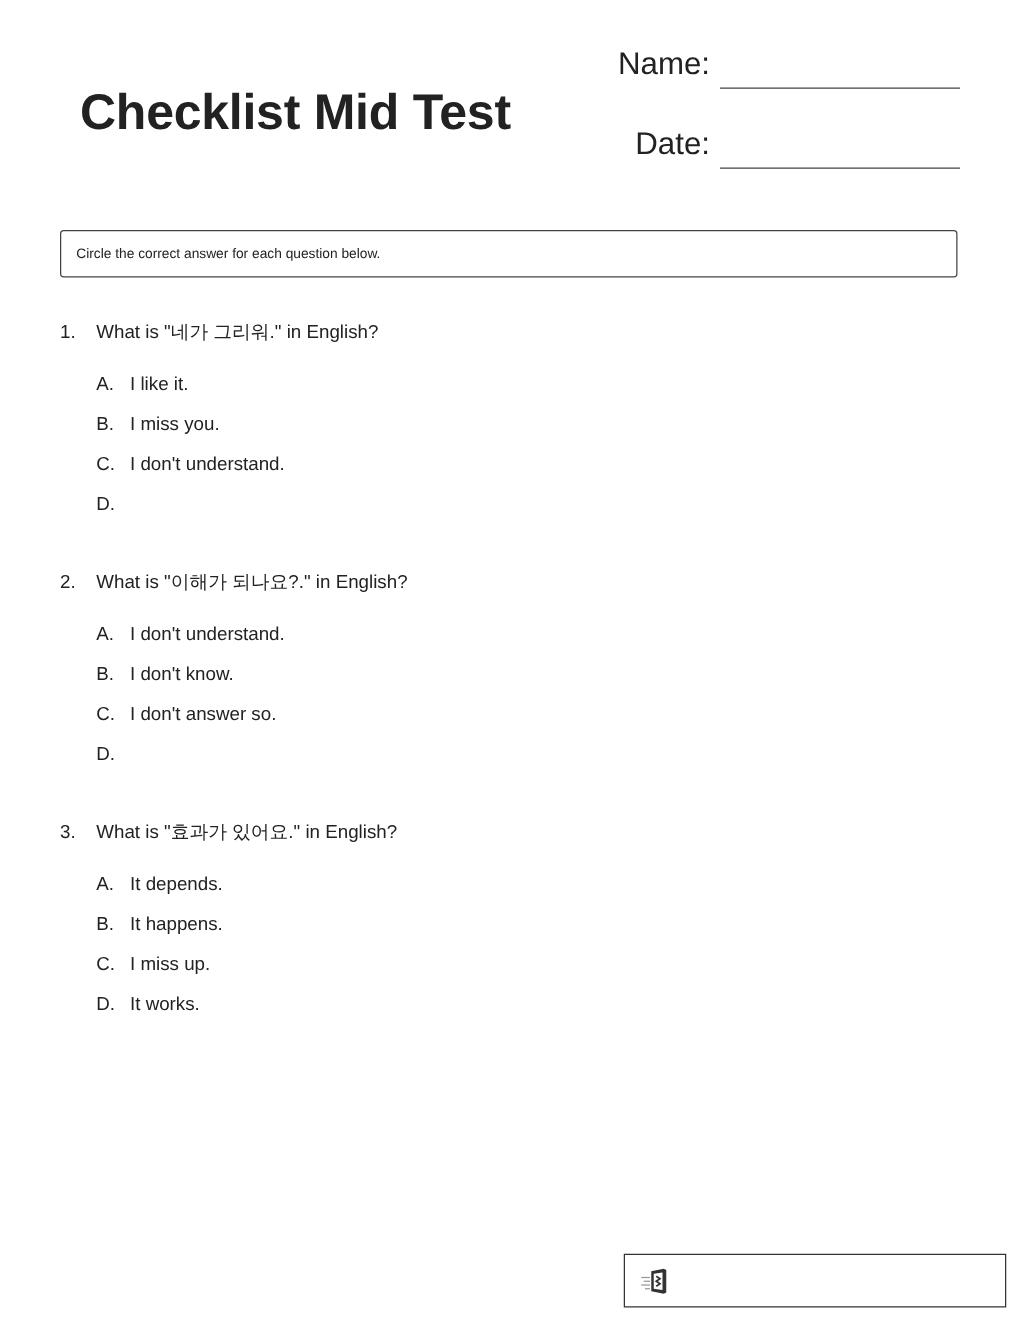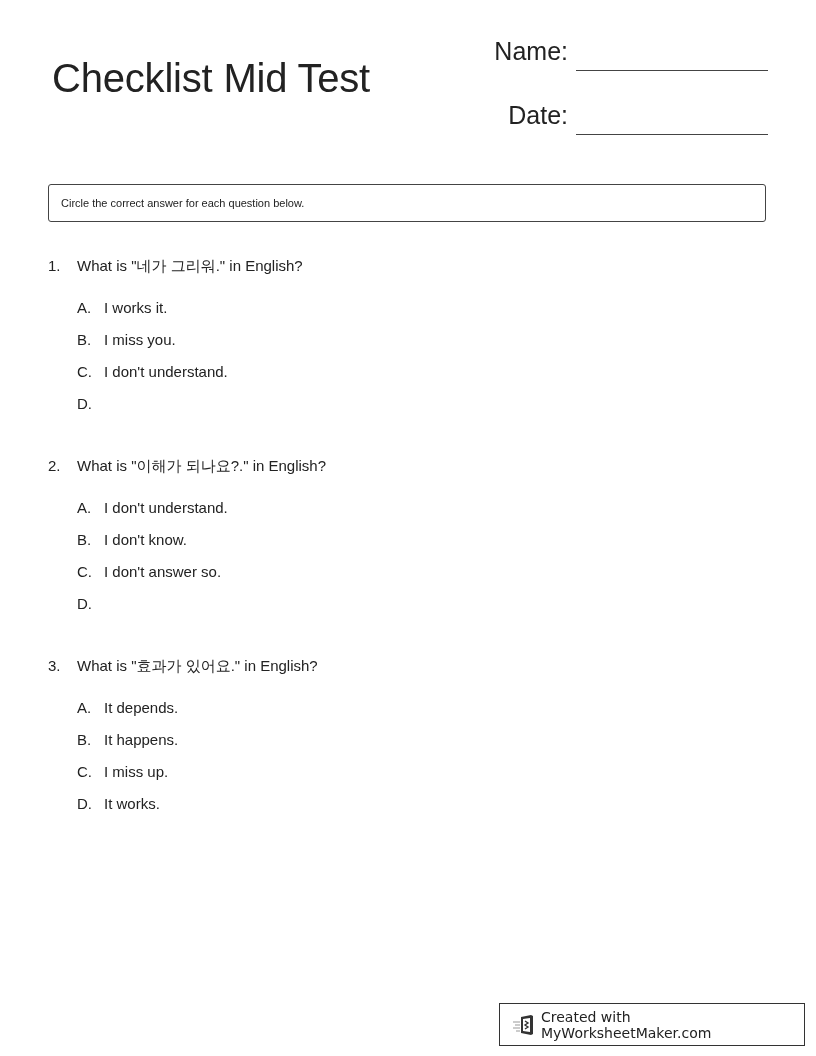--- a/index.html
+++ b/index.html
@@ -15,22 +15,22 @@
       font-family: "Liberation Sans", sans-serif;
       color: #222222;
     }
     .title {
       position: absolute;
       left: 48px;
       top: 50px;
       font-size: 40px;
       line-height: 48px;
       color: #222222;
-      margin: 4px;
-      font-weight: normal;
+      margin: 16px;
+      font-weight: bold;
       letter-spacing: -0.2px;
     }
     .field-row {
       position: absolute;
       right: 48px;
       display: flex;
       align-items: flex-end;
     }
     .field-row.name { top: 36px; }
     .field-row.date { top: 100px; }
@@ -138,21 +138,21 @@
 <div class="questions">
 
   <div class="question">
     <div class="q-line">
       <span class="q-num">1.</span>
       <span>What is "네가 그리워." in English?</span>
     </div>
     <div class="options">
       <div class="option">
         <span class="opt-letter">A.</span>
-        <span>I works it.</span>
+        <span>I like it.</span>
       </div>
       <div class="option">
         <span class="opt-letter">B.</span>
         <span>I miss you.</span>
       </div>
       <div class="option">
         <span class="opt-letter">C.</span>
         <span>I don't understand.</span>
       </div>
       <div class="option">
@@ -217,14 +217,13 @@
     <svg width="24" height="22" viewBox="0 0 24 22" xmlns="http://www.w3.org/2000/svg">
       <line x1="1" y1="8" x2="8" y2="8" stroke="#999" stroke-width="1"></line>
       <line x1="3" y1="11" x2="8" y2="11" stroke="#999" stroke-width="1"></line>
       <line x1="1" y1="14" x2="8" y2="14" stroke="#999" stroke-width="1"></line>
       <line x1="4" y1="17" x2="8" y2="17" stroke="#999" stroke-width="1"></line>
       <path d="M9 3 L19 1 L21 2 L21 20 L19 21 L9 19 Z" fill="#333"></path>
       <path d="M11 5 L18 4 L18 18 L11 17 Z" fill="#fff"></path>
       <path d="M13 7 L16 9 L13 11 L16 13 L13 15" stroke="#333" stroke-width="1.4" fill="none"></path>
     </svg>
   </span>
-  <span>Created with MyWorksheetMaker.com</span>
 </div>
 
 </body></html>

